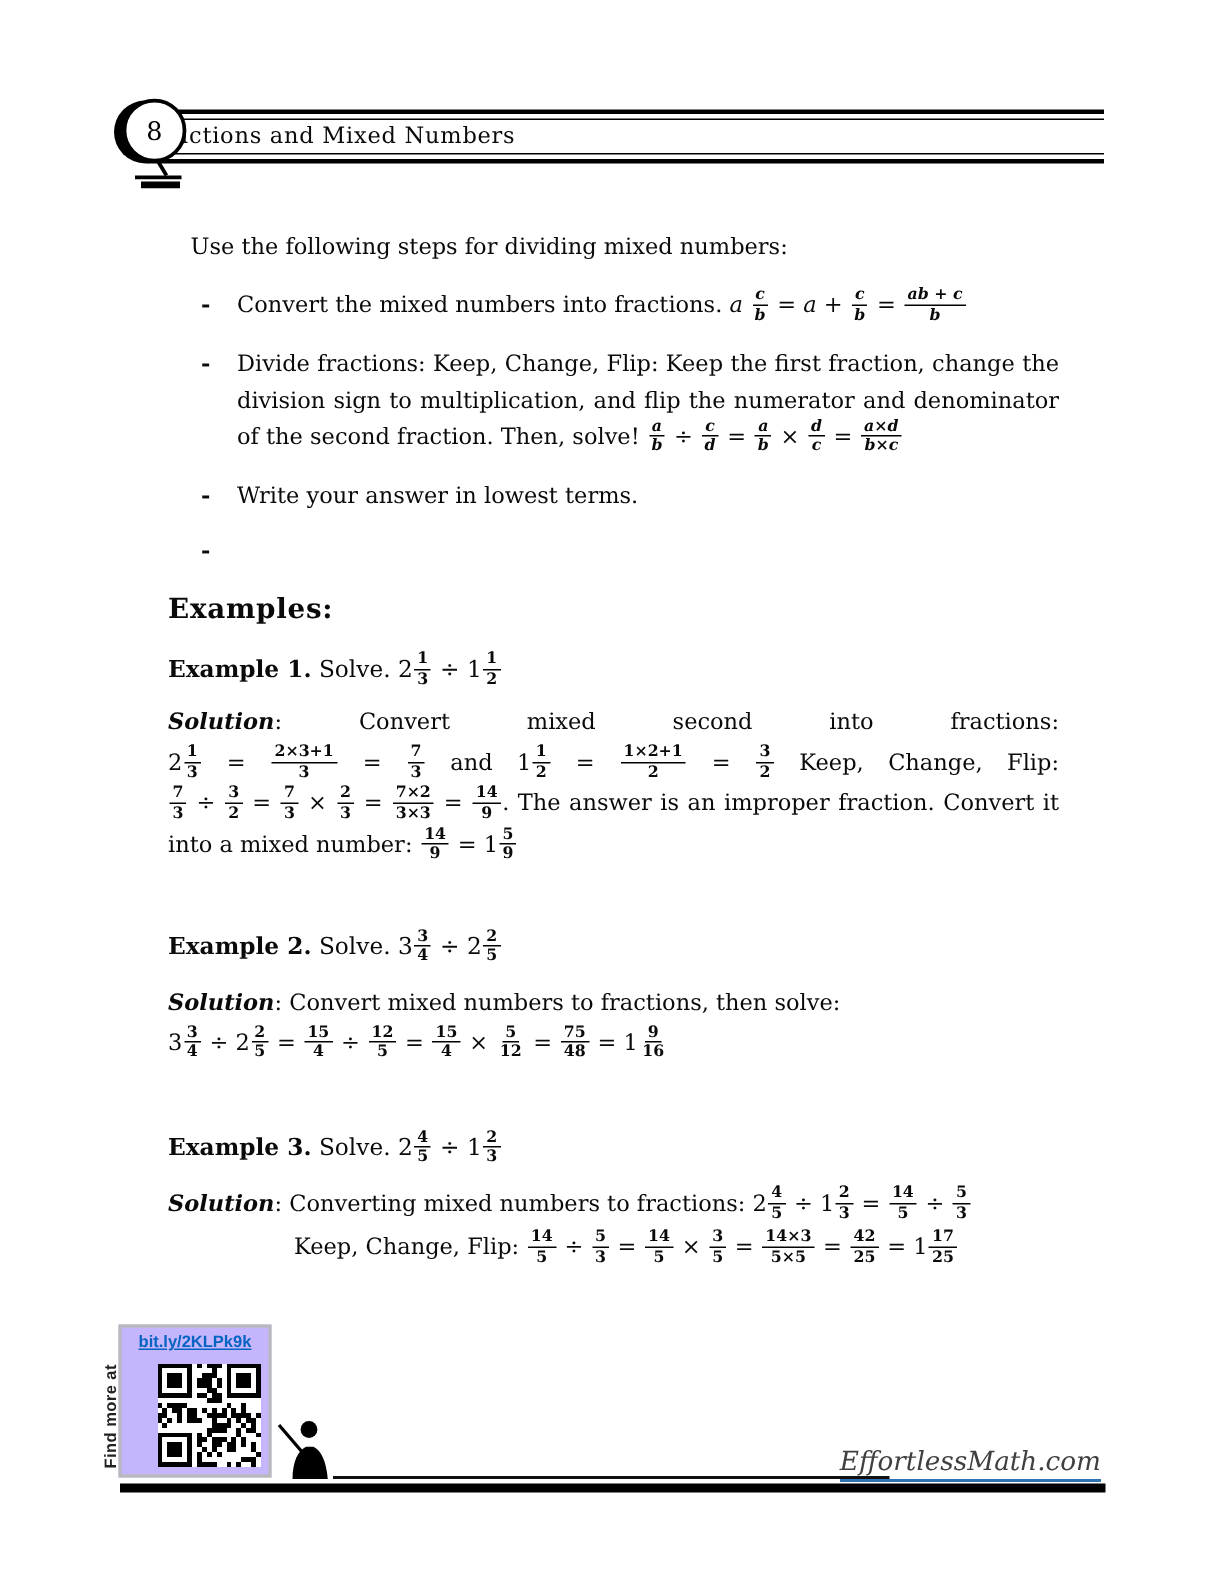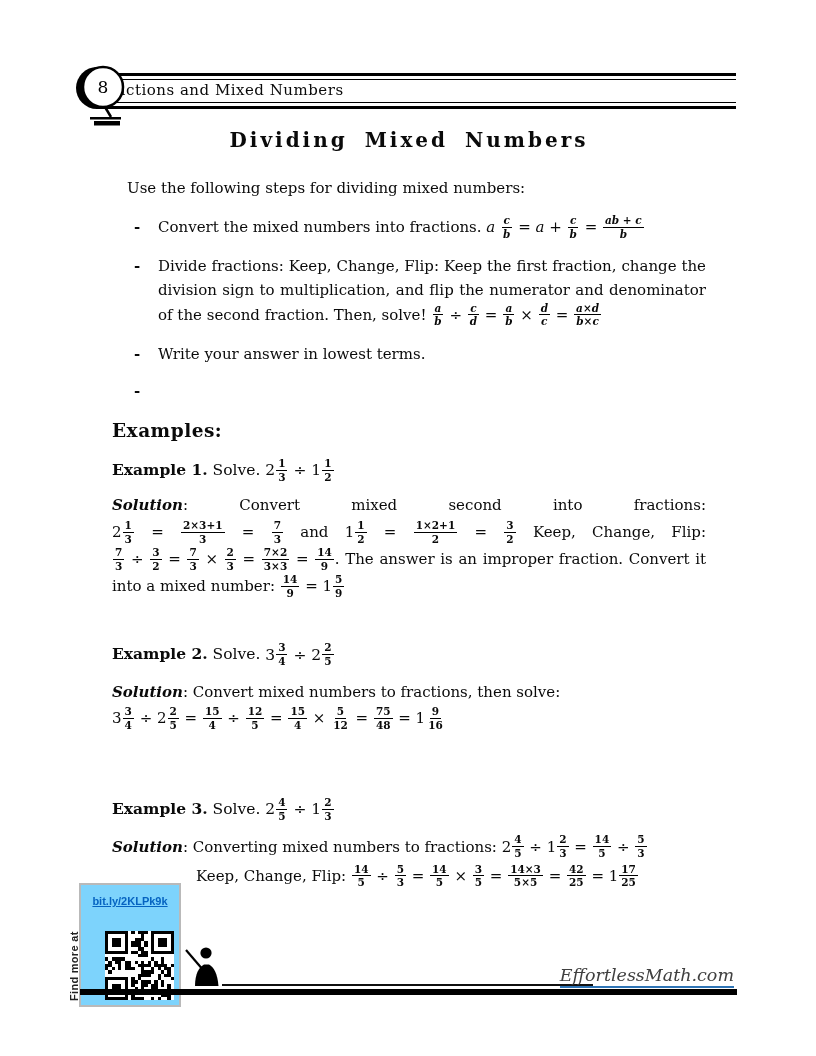--- a/index.html
+++ b/index.html
@@ -38,42 +38,42 @@
   .dash  { position:absolute; left:0; top:0; font-weight:bold; }
 
   .examples-heading { margin-top:54px; font-size:18.5px; font-weight:bold; letter-spacing:0.5px; }
 
   .ex-header   { font-size:15.5px; margin-top:0; }
   .ex-solution { font-size:15px; line-height:1.78; text-align:justify; }
   .ex1-h { margin-top:17px; }
   .ex1-s { margin-top:8px; }
   .ex2-h { margin-top:42px; }
   .ex2-s { margin-top:10px; text-align:left; }
-  .ex3-h { margin-top:65px; }
+  .ex3-h { margin-top:44px; }
   .ex3-s { margin-top:10px; text-align:left; }
   .ex3-s2 { margin-left:84px; margin-top:2px; text-align:left; }
 
   .seg-b  { font-weight:bold; }
   .seg-bi { font-weight:bold; font-style:italic; }
 
   
   .math { white-space:nowrap; }
   .it   { font-style:italic; }
   .frac {
     display:inline-flex; flex-direction:column; align-items:center;
     vertical-align:middle; font-size:10.5px; line-height:1.2;
     font-weight:600; margin:0 1px; transform:translateY(-1px);
   }
   .frac .num { border-bottom:1.3px solid #000; padding:0 2px; }
   .frac .den { padding:0 2px; }
 
   
   .qr-box {
-    position:absolute; left:79px; top:883px; width:102px; height:124px;
-    border:2px solid #b9b9b9; background:#7dd3fc; padding:10px 3px;
+    position:absolute; left:79px; top:883px; width:102px; height:102px;
+    border:2px solid #b9b9b9; background:#c4b5fd; padding:4px 3px;
   }
   .qr-link {
     display:block; text-align:center; font-family:"Liberation Sans", sans-serif;
     font-size:11px; font-weight:bold; text-decoration:underline; margin-bottom:2px;
   }
   .find-more {
     position:absolute; left:-1px; bottom:4px;
     transform:rotate(-90deg); transform-origin:left bottom;
     font-family:"Liberation Sans", sans-serif; font-size:11px; font-weight:600;
     color:#222; white-space:nowrap; letter-spacing:0.3px;
@@ -105,21 +105,20 @@
       <circle cx="21" cy="26" r="21" fill="#000"></circle>
       <circle cx="27" cy="25" r="20" fill="#fff" stroke="#000" stroke-width="2.5"></circle>
       <text x="27" y="31" text-anchor="middle" font-size="17">8</text>
       <line x1="29" y1="45" x2="35" y2="55" stroke="#000" stroke-width="2.5"></line>
       <rect x="14" y="55" width="31" height="2.5" fill="#000"></rect>
       <rect x="18" y="59" width="26" height="4.5" fill="#000"></rect>
     </svg>
   </div>
 
   <div class="content">
-    <div class="page-title">Dividing Mixed Numbers</div>
     <p class="intro">Use the following steps for dividing mixed numbers:</p>
 
     <ul class="steps">
       <li class="step">
         <span class="dash">-</span>
         <span><span class="seg-t">Convert the mixed numbers into fractions. </span><span class="math"><span class="it mtxt">a</span><span class="mtxt"> </span><span class="frac it">
                 <span class="num">c</span>
                 <span class="den">b</span>
               </span><span class="mtxt"> = </span><span class="it mtxt">a</span><span class="mtxt"> + </span><span class="frac it">
                 <span class="num">c</span>

